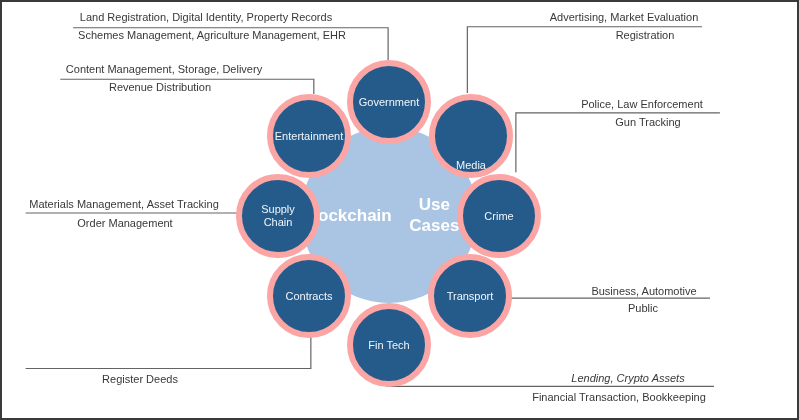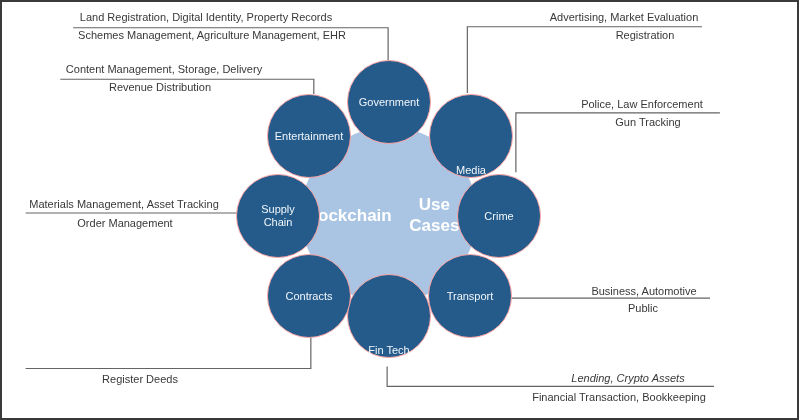--- a/index.html
+++ b/index.html
@@ -39,35 +39,35 @@
     font-size:17px;
     line-height:21px;
     text-align:center;
   }
   .node{
     position:absolute;
     width:84px;height:84px;
     box-sizing:border-box;
     border-radius:50%;
     background:#245b8b;
-    border:1px solid #fca5a5;
+    border:6px solid #fca5a5;
     z-index:3;
     display:flex;align-items:center;justify-content:center;
   }
   .node .label{
     color:#f2f6fa;
     font-size:11px;
     line-height:13px;
     text-align:center;
   }
   .node-government{left:345px;top:58px;}
   .node-media{left:427px;top:92px;align-items:flex-end;}
   .node-crime{left:455px;top:172px;}
   .node-transport{left:426px;top:252px;}
-  .node-fintech{left:345px;top:272px;align-items:flex-end;}
+  .node-fintech{left:345px;top:301px;}
   .node-contracts{left:265px;top:252px;}
   .node-supplychain{left:234px;top:172px;}
   .node-entertainment{left:265px;top:92px;}
   .node-supplychain .label{max-width:48px;}
 
   .ann-gov-1{left:59px;top:9px;width:290px;}
   .ann-gov-2{left:65px;top:27px;width:290px;}
   .ann-ent-1{left:32px;top:61px;width:260px;}
   .ann-ent-2{left:28px;top:79px;width:260px;}
   .ann-media-1{left:502px;top:9px;width:240px;}

